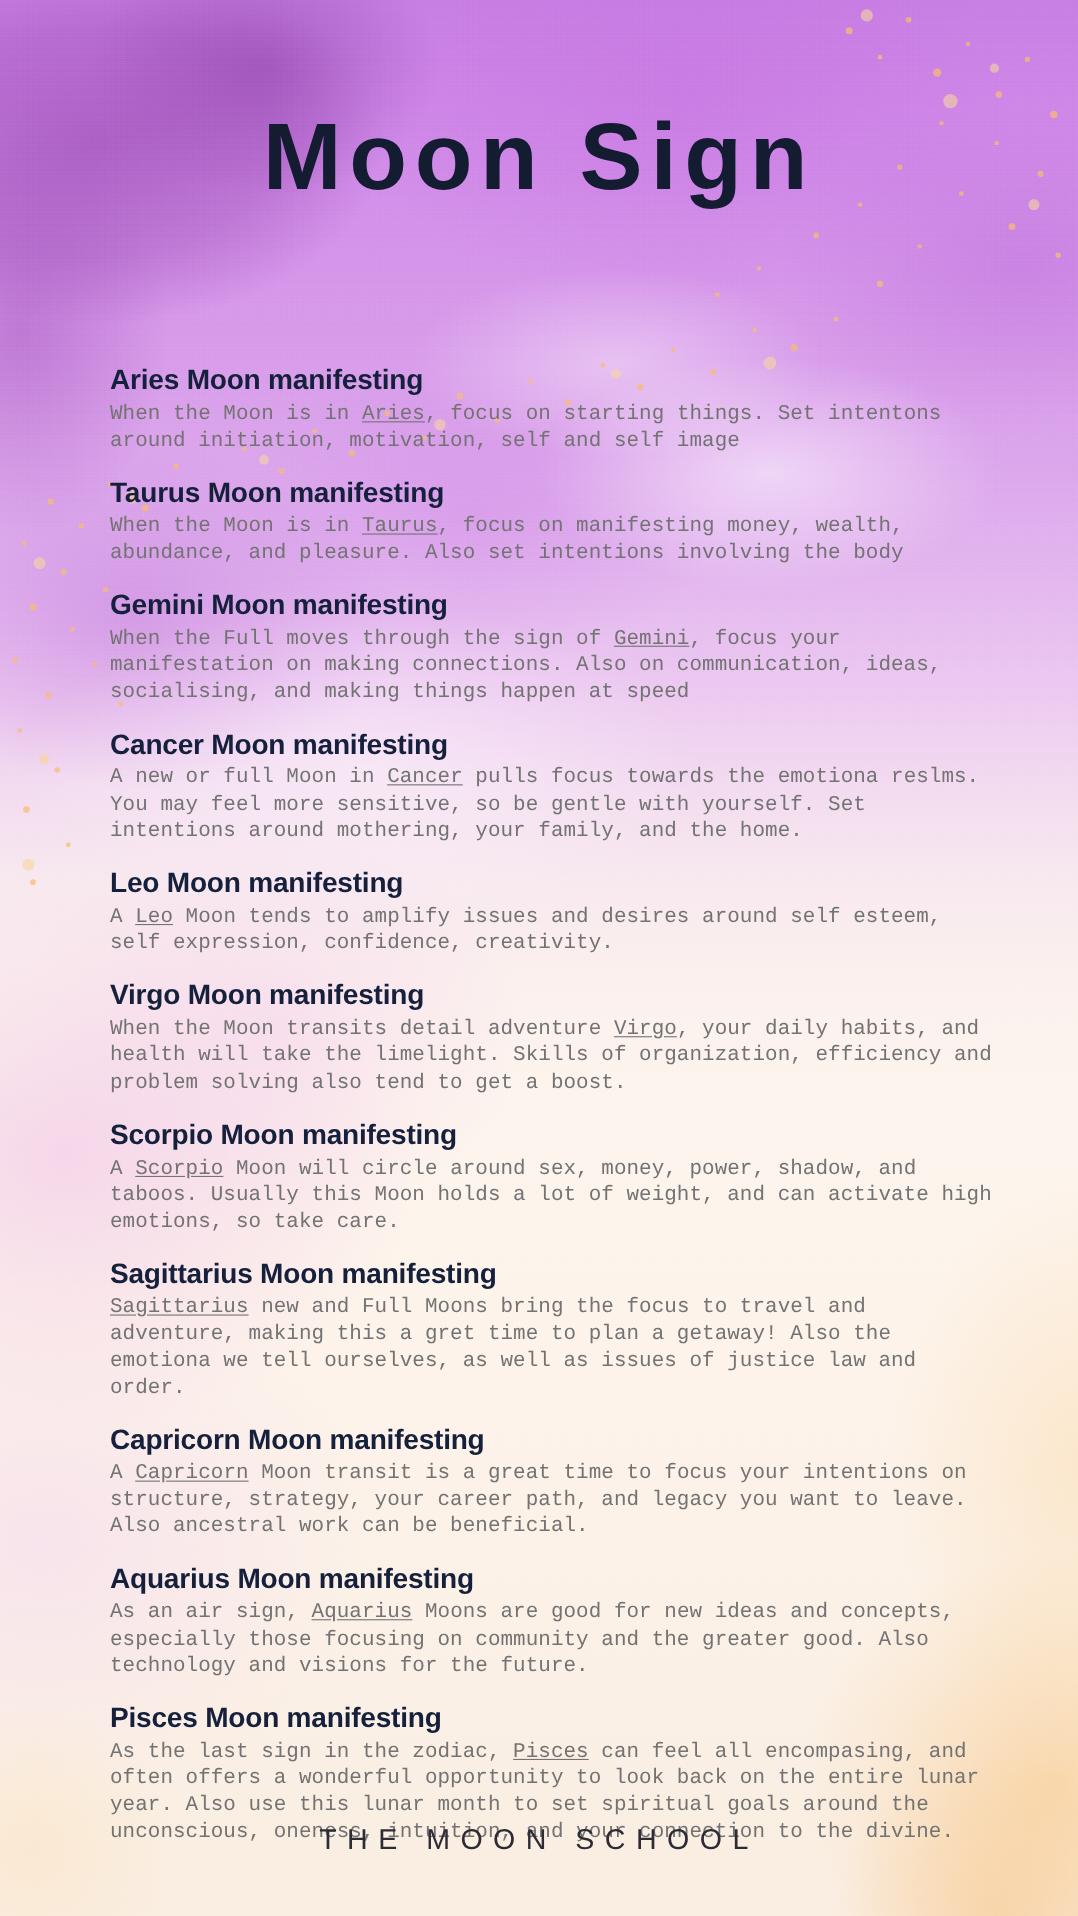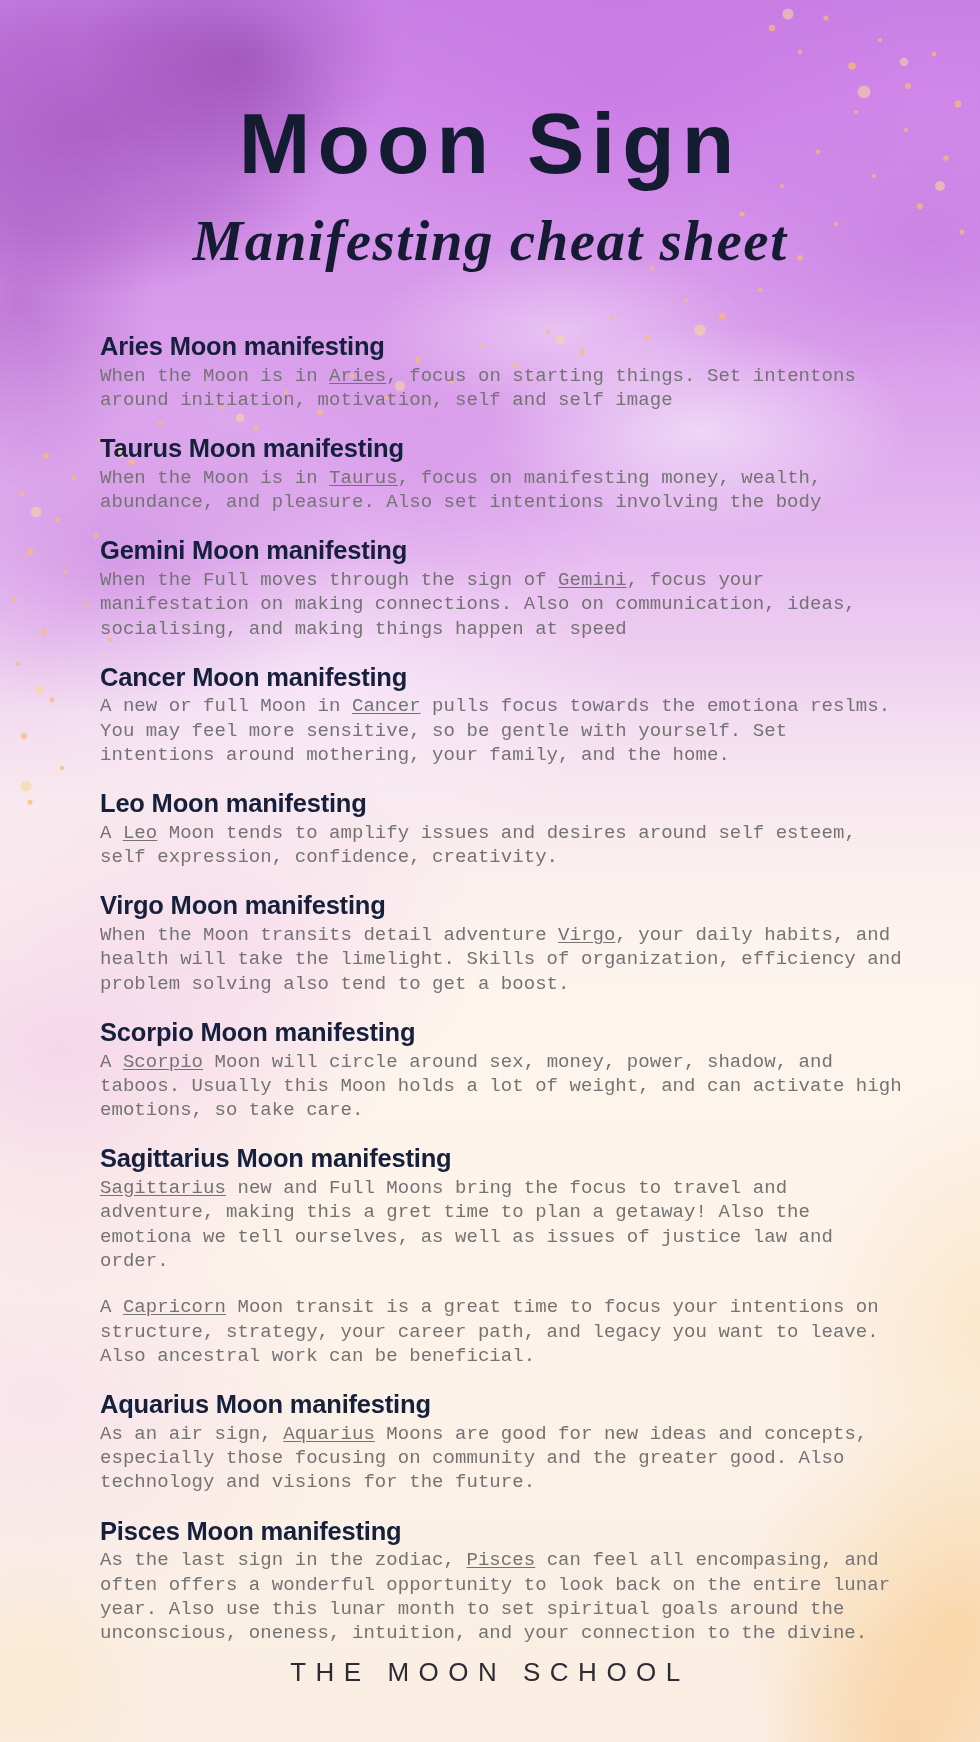--- a/index.html
+++ b/index.html
@@ -259,21 +259,20 @@
       <circle cx="26" cy="786" r="5.6"></circle>
         <circle cx="904" cy="62" r="4.2"></circle>
     </g>
   </svg>
   <div class="bg bg-grain"></div>
 </div>
 
 <div id="content">
 
   <h1 id="page-title">Moon Sign</h1>
-  <div id="page-subtitle">Manifesting cheat sheet</div>
 
   <div id="sections">
       <div class="section">
         <div class="section-heading">Aries Moon manifesting</div>
         <p class="section-body"><span>When the Moon is in </span><u>Aries</u><span>, focus on starting things. Set intentons around initiation, motivation, self and self image</span></p>
       </div>
       <div class="section">
         <div class="section-heading">Taurus Moon manifesting</div>
         <p class="section-body"><span>When the Moon is in </span><u>Taurus</u><span>, focus on manifesting money, wealth, abundance, and pleasure. Also set intentions involving the body</span></p>
       </div>
@@ -295,20 +294,21 @@
       </div>
       <div class="section">
         <div class="section-heading">Scorpio Moon manifesting</div>
         <p class="section-body"><span>A </span><u>Scorpio</u><span> Moon will circle around sex, money, power, shadow, and taboos. Usually this Moon holds a lot of weight, and can activate high emotions, so take care.</span></p>
       </div>
       <div class="section">
         <div class="section-heading">Sagittarius Moon manifesting</div>
         <p class="section-body"><span></span><u>Sagittarius</u><span> new and Full Moons bring the focus to travel and adventure, making this a gret time to plan a getaway! Also the emotiona we tell ourselves, as well as issues of justice law and order.</span></p>
       </div>
       <div class="section">
+        <div class="section-heading">Capricorn Moon manifesting</div>
         <p class="section-body"><span>A </span><u>Capricorn</u><span> Moon transit is a great time to focus your intentions on structure, strategy, your career path, and legacy you want to leave. Also ancestral work can be beneficial.</span></p>
       </div>
       <div class="section">
         <div class="section-heading">Aquarius Moon manifesting</div>
         <p class="section-body"><span>As an air sign, </span><u>Aquarius</u><span> Moons are good for new ideas and concepts, especially those focusing on community and the greater good. Also technology and visions for the future.</span></p>
       </div>
       <div class="section">
         <div class="section-heading">Pisces Moon manifesting</div>
         <p class="section-body"><span>As the last sign in the zodiac, </span><u>Pisces</u><span> can feel all encompasing, and often offers a wonderful opportunity to look back on the entire lunar year. Also use this lunar month to set spiritual goals around the unconscious, oneness, intuition, and your connection to the divine.</span></p>
       </div>

